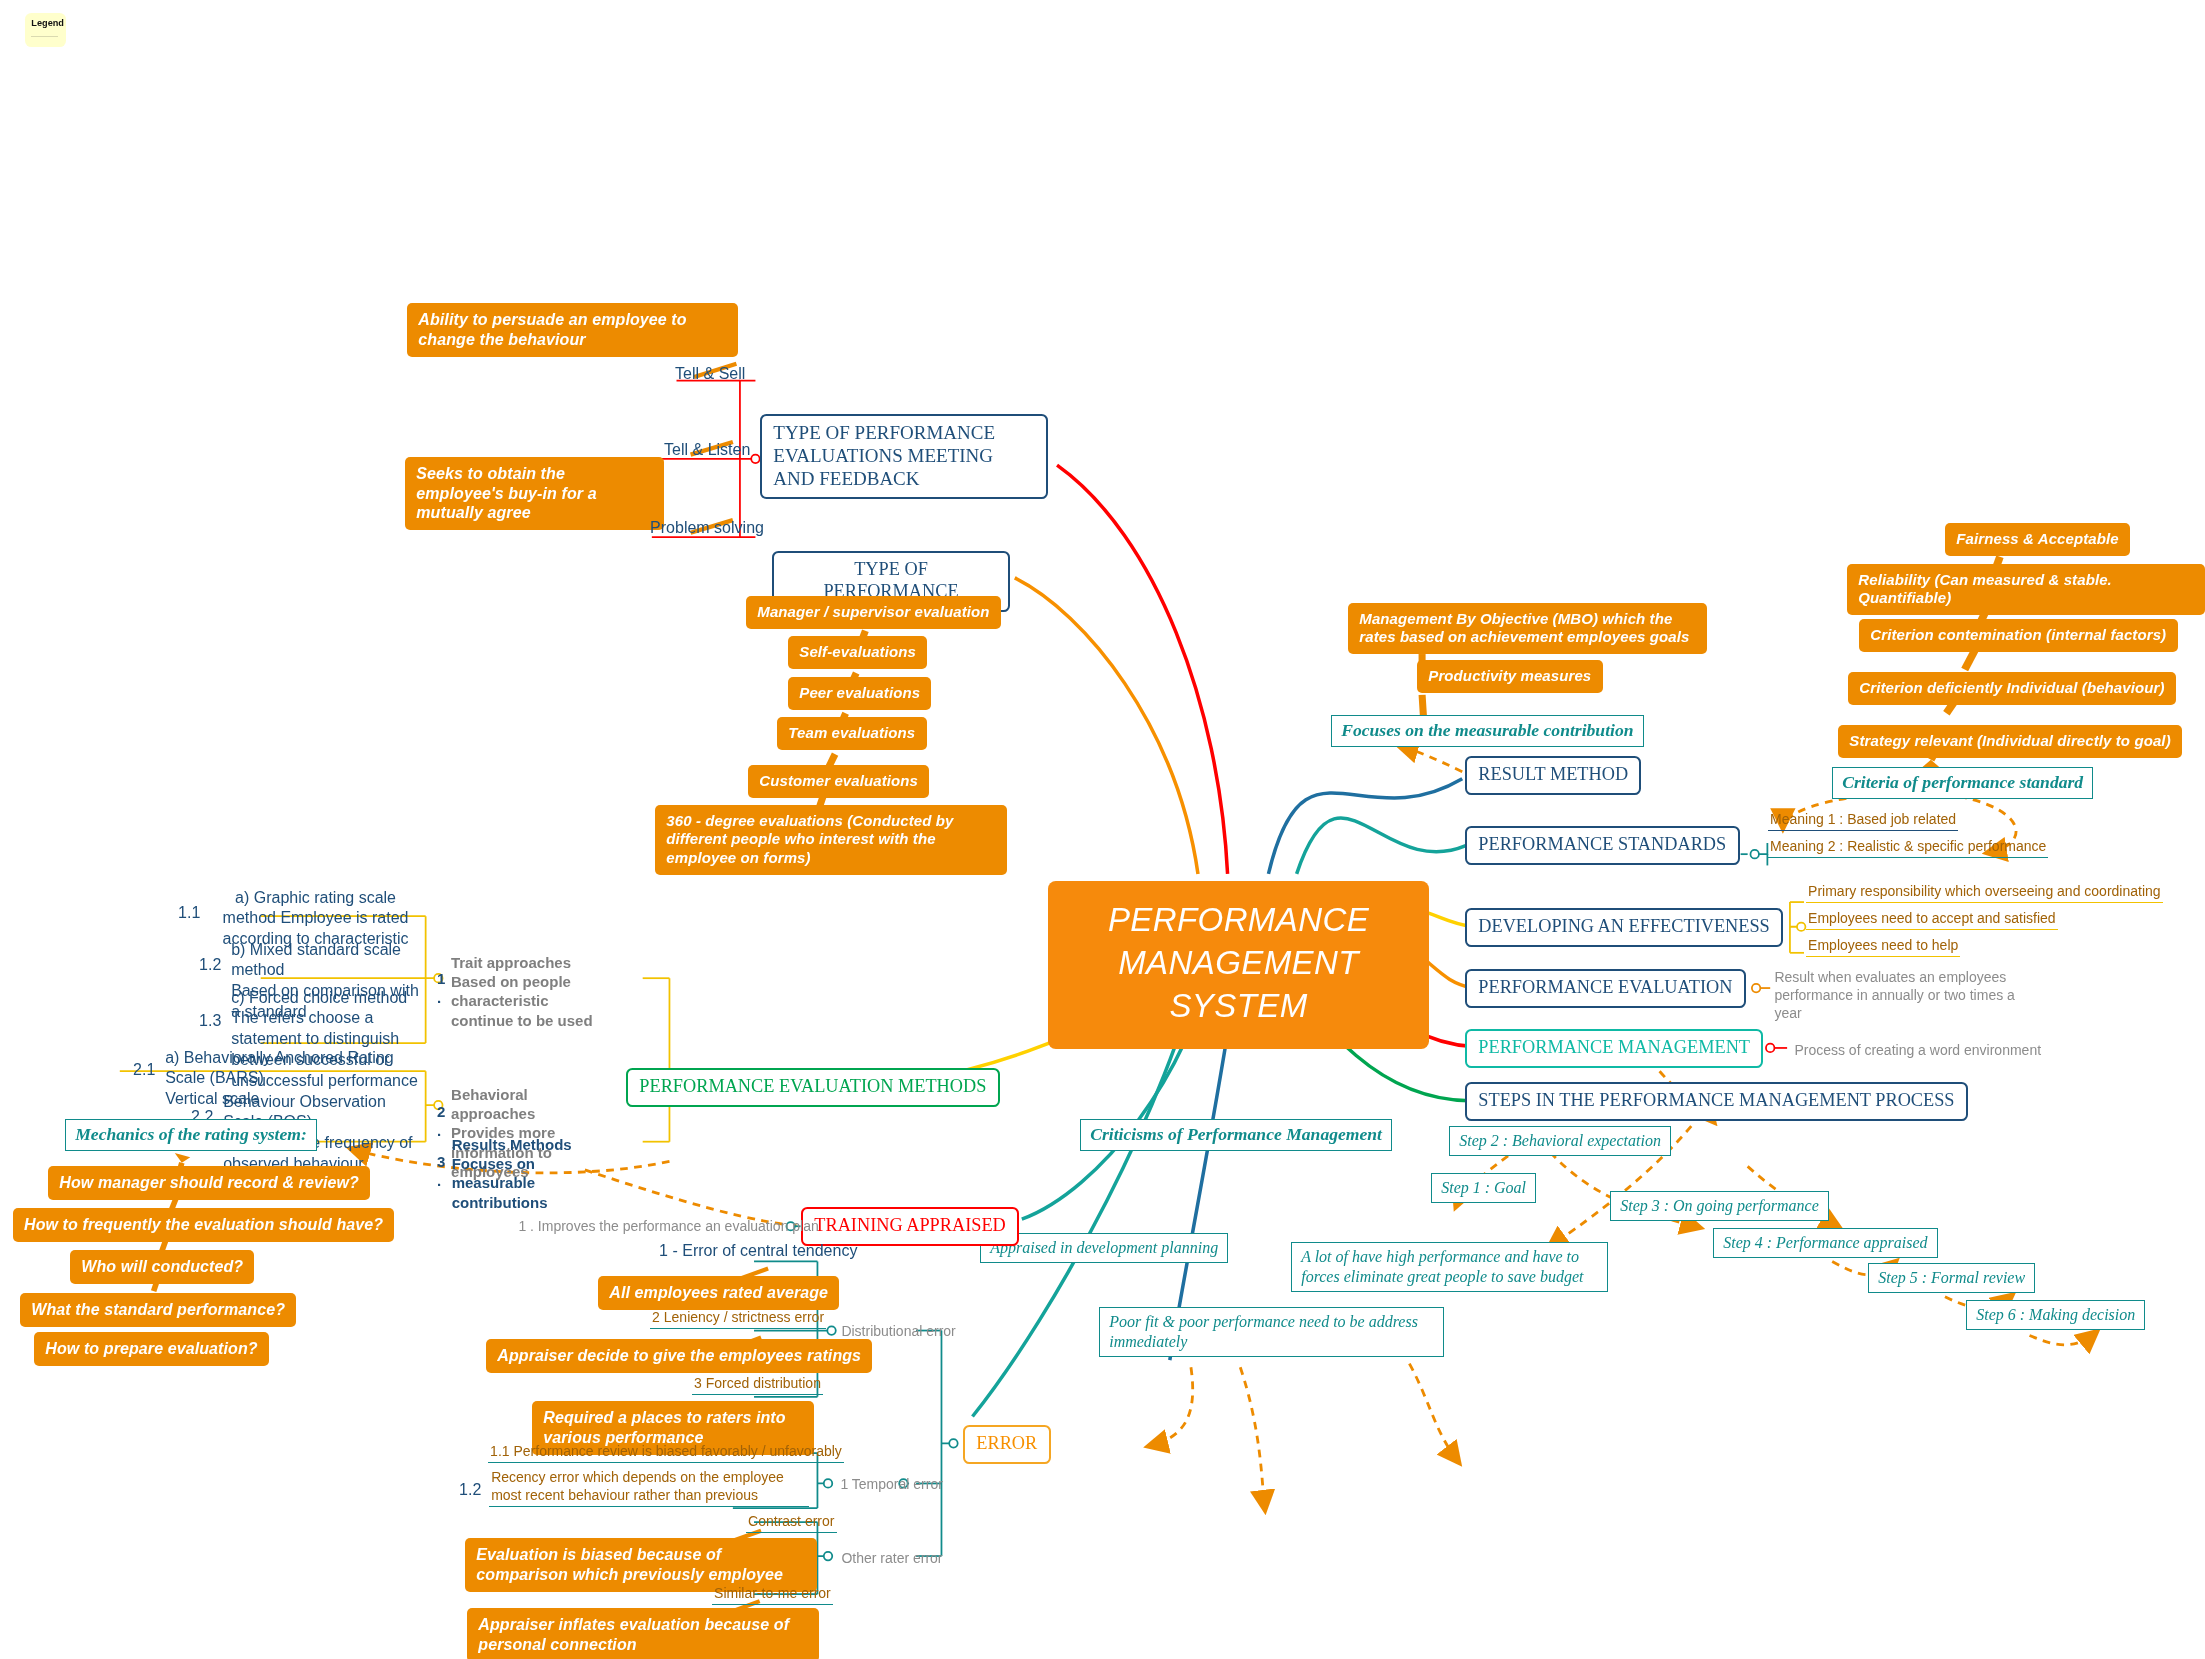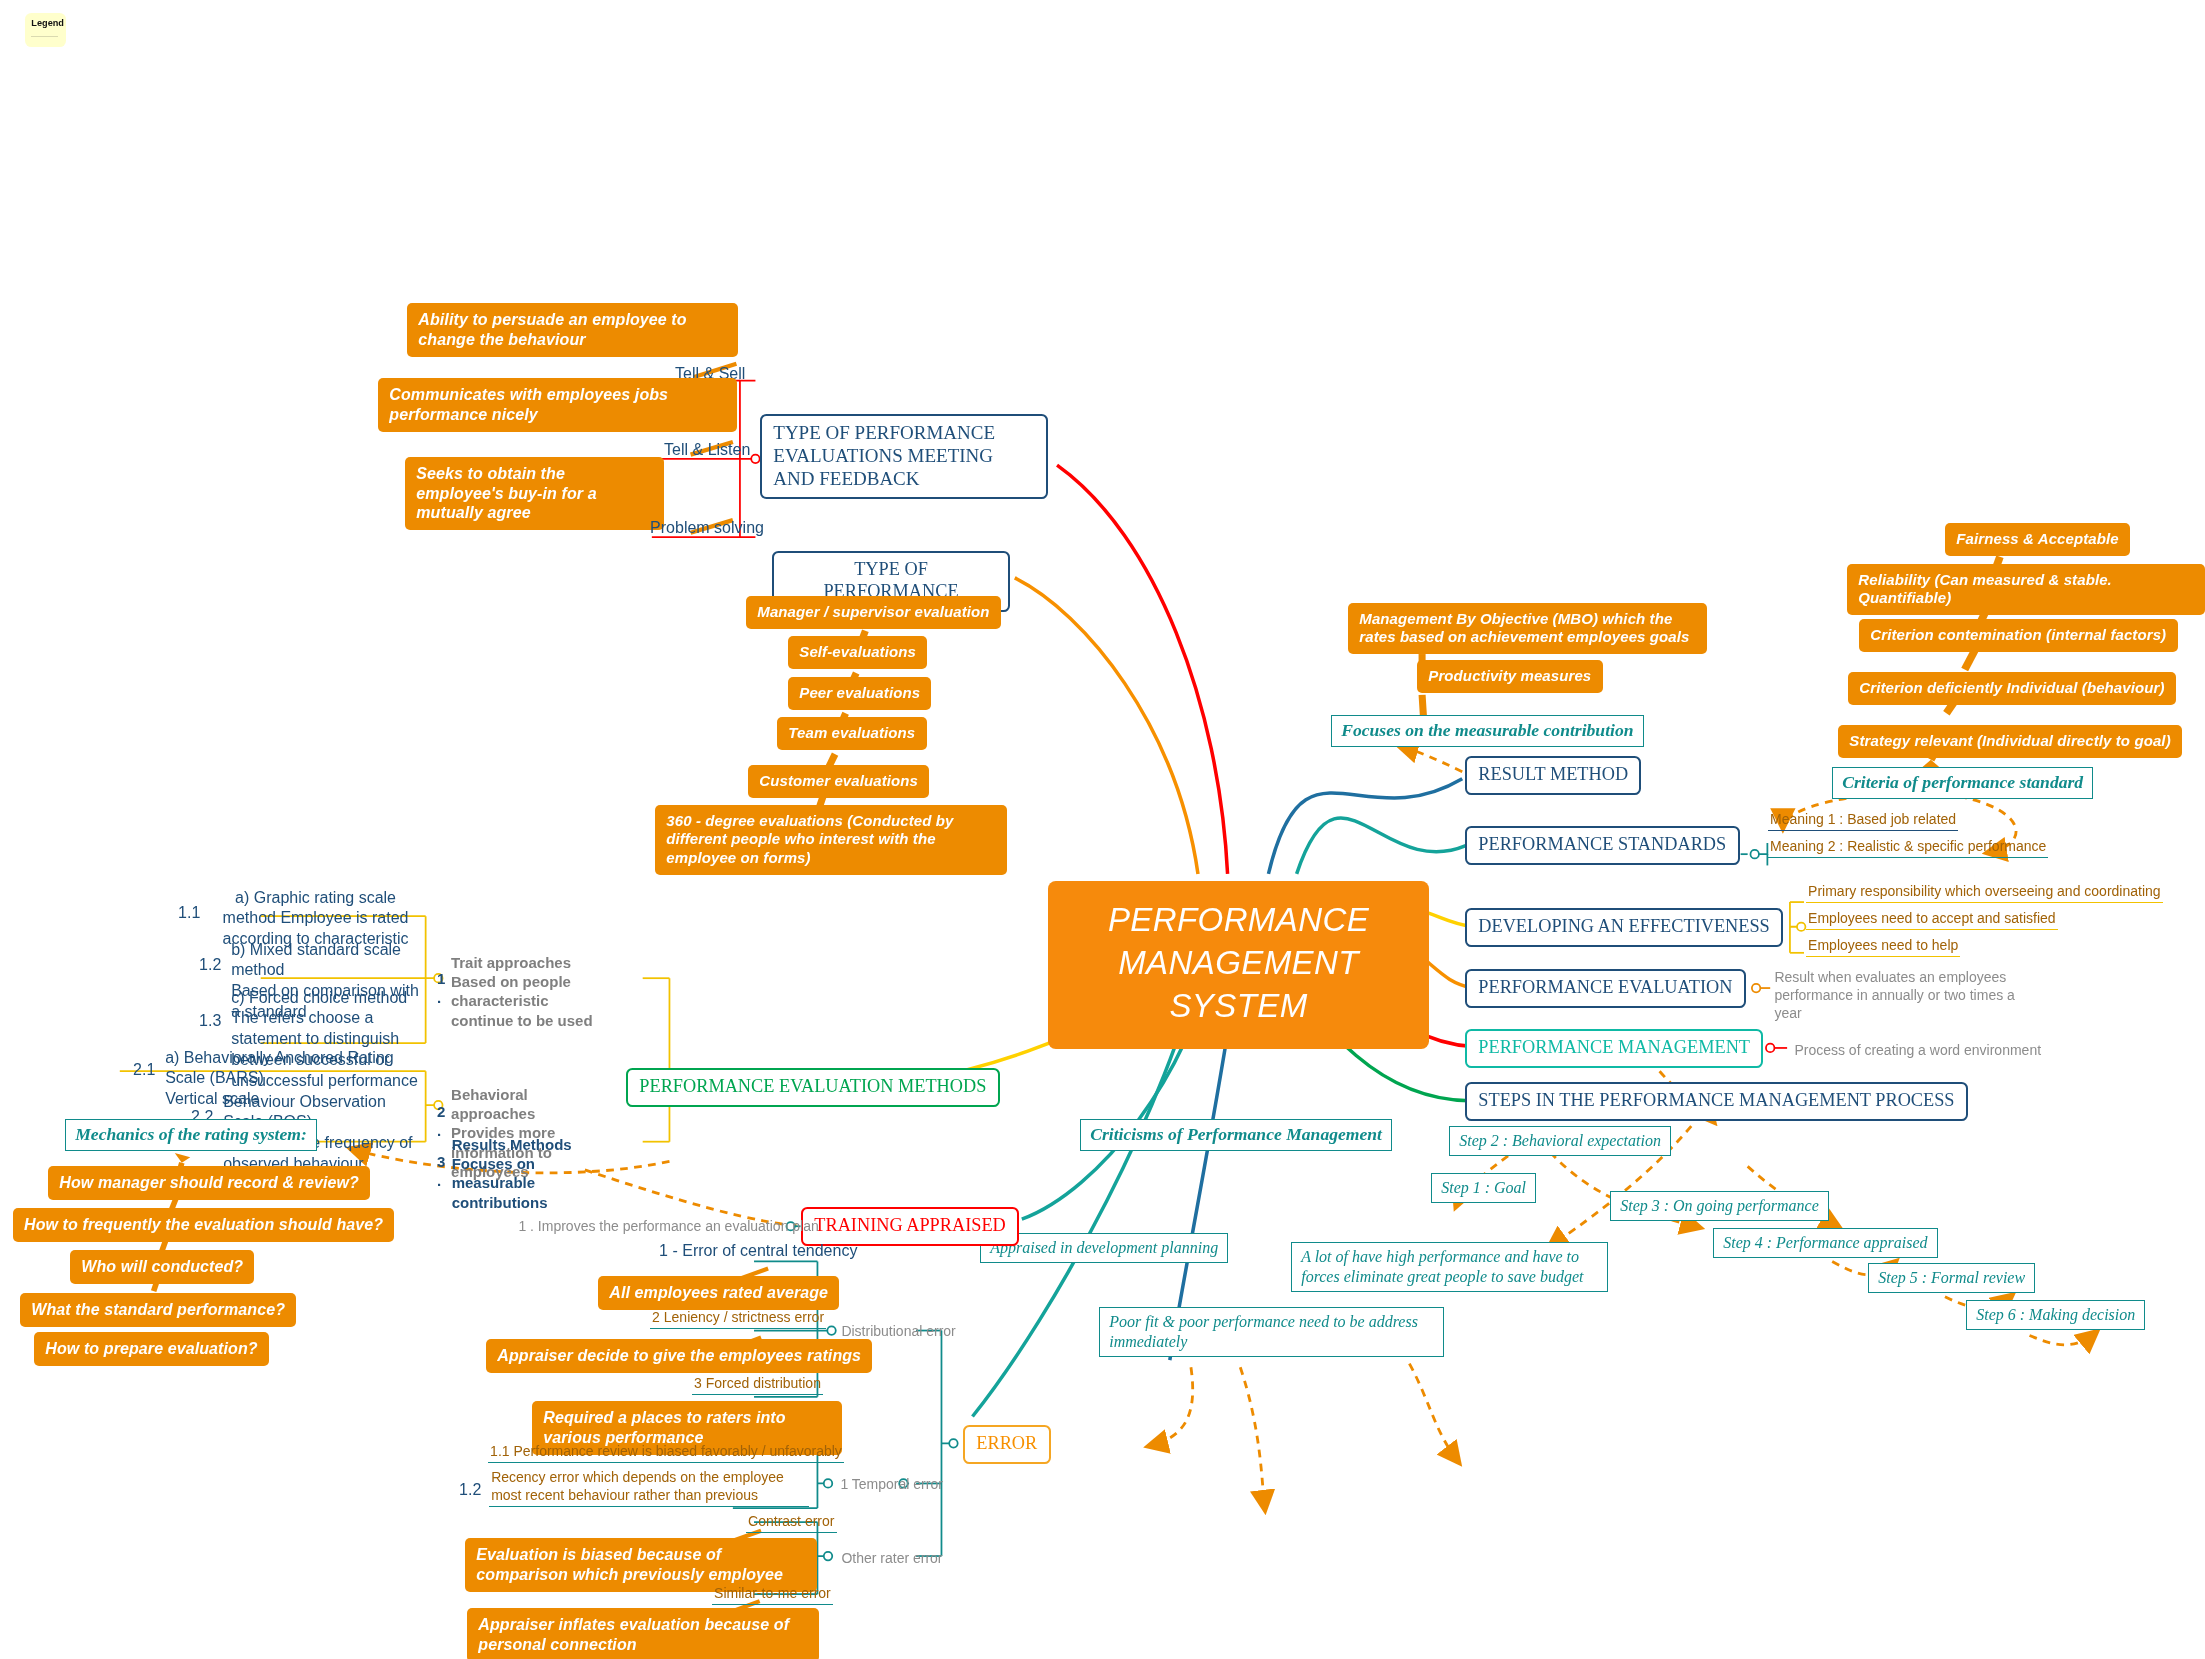--- a/index.html
+++ b/index.html
@@ -256,21 +256,20 @@
   <div class="node legend" style="left:25px;top:12.7px;">
     <span>Legend</span>
     <div class="rule"></div>
   </div>
 
   <div class="ctr" style="left:1048px;top:881px;width:381px;">PERFORMANCE MANAGEMENT SYSTEM</div>
 
   <div class="node ob md" style="left:407px;top:303px;width:331px;">Ability to persuade an employee to change the behaviour</div>
   <div class="node plain" style="left:673px;top:363px;">Tell &amp; Sell</div>
 
-  <div class="node ob md" style="left:378px;top:378px;width:359px;">Communicates with employees jobs performance nicely</div>
   <div class="node plain" style="left:662px;top:439px;">Tell &amp; Listen</div>
 
   <div class="node ob md" style="left:405px;top:457px;width:259px;">Seeks to obtain the employee's buy-in for a mutually agree</div>
   <div class="node plain" style="left:648px;top:517px;">Problem solving</div>
 
   <div class="node mt t1" style="left:760px;top:414px;width:288px;">TYPE OF PERFORMANCE EVALUATIONS MEETING AND FEEDBACK</div>
 
   <div class="node mt t2" style="left:772px;top:551px;width:238px;text-align:center;">TYPE OF PERFORMANCE</div>
   <div class="node ob sm" style="left:746px;top:596px;">Manager / supervisor evaluation</div>
   <div class="node ob sm" style="left:788px;top:636px;">Self-evaluations</div>
@@ -382,21 +381,21 @@
   <div class="node ob md" style="left:34px;top:1332px;">How to prepare evaluation?</div>
 
   <div class="node mt t2 orangebox" style="left:963px;top:1425px;">ERROR</div>
 
   <div class="node gray" style="left:840px;top:1321px;">Distributional error</div>
   <div class="node plain" style="left:657px;top:1240px;">1 - Error of central tendency</div>
   <div class="node ob md" style="left:598px;top:1276px;">All employees rated average</div>
   <div class="node ul tealu" style="left:650px;top:1307px;">2 Leniency / strictness error</div>
   <div class="node ob md" style="left:486px;top:1339px;">Appraiser decide to give the employees ratings</div>
   <div class="node ul tealu" style="left:692px;top:1373px;">3 Forced distribution</div>
-  <div class="node ob md" style="left:532px;top:1401px;width:310px;">Required a places to raters into various performance</div>
+  <div class="node ob md" style="left:532px;top:1401px;width:282px;">Required a places to raters into various performance</div>
 
   <div class="node gray" style="left:839px;top:1474px;">1 Temporal error</div>
   <div class="node" style="left:488px;top:1441px;display:flex;gap:4.2px;">
     <span class="ul tealu">
       <span>1.1</span>
       <span>Performance review is biased favorably / unfavorably</span>
     </span>
   </div>
   <div class="node" style="left:457px;top:1467px;width:352px;display:flex;gap:5.6px;">
     <span class="plain" style="padding-top:12.7px;">1.2</span>

